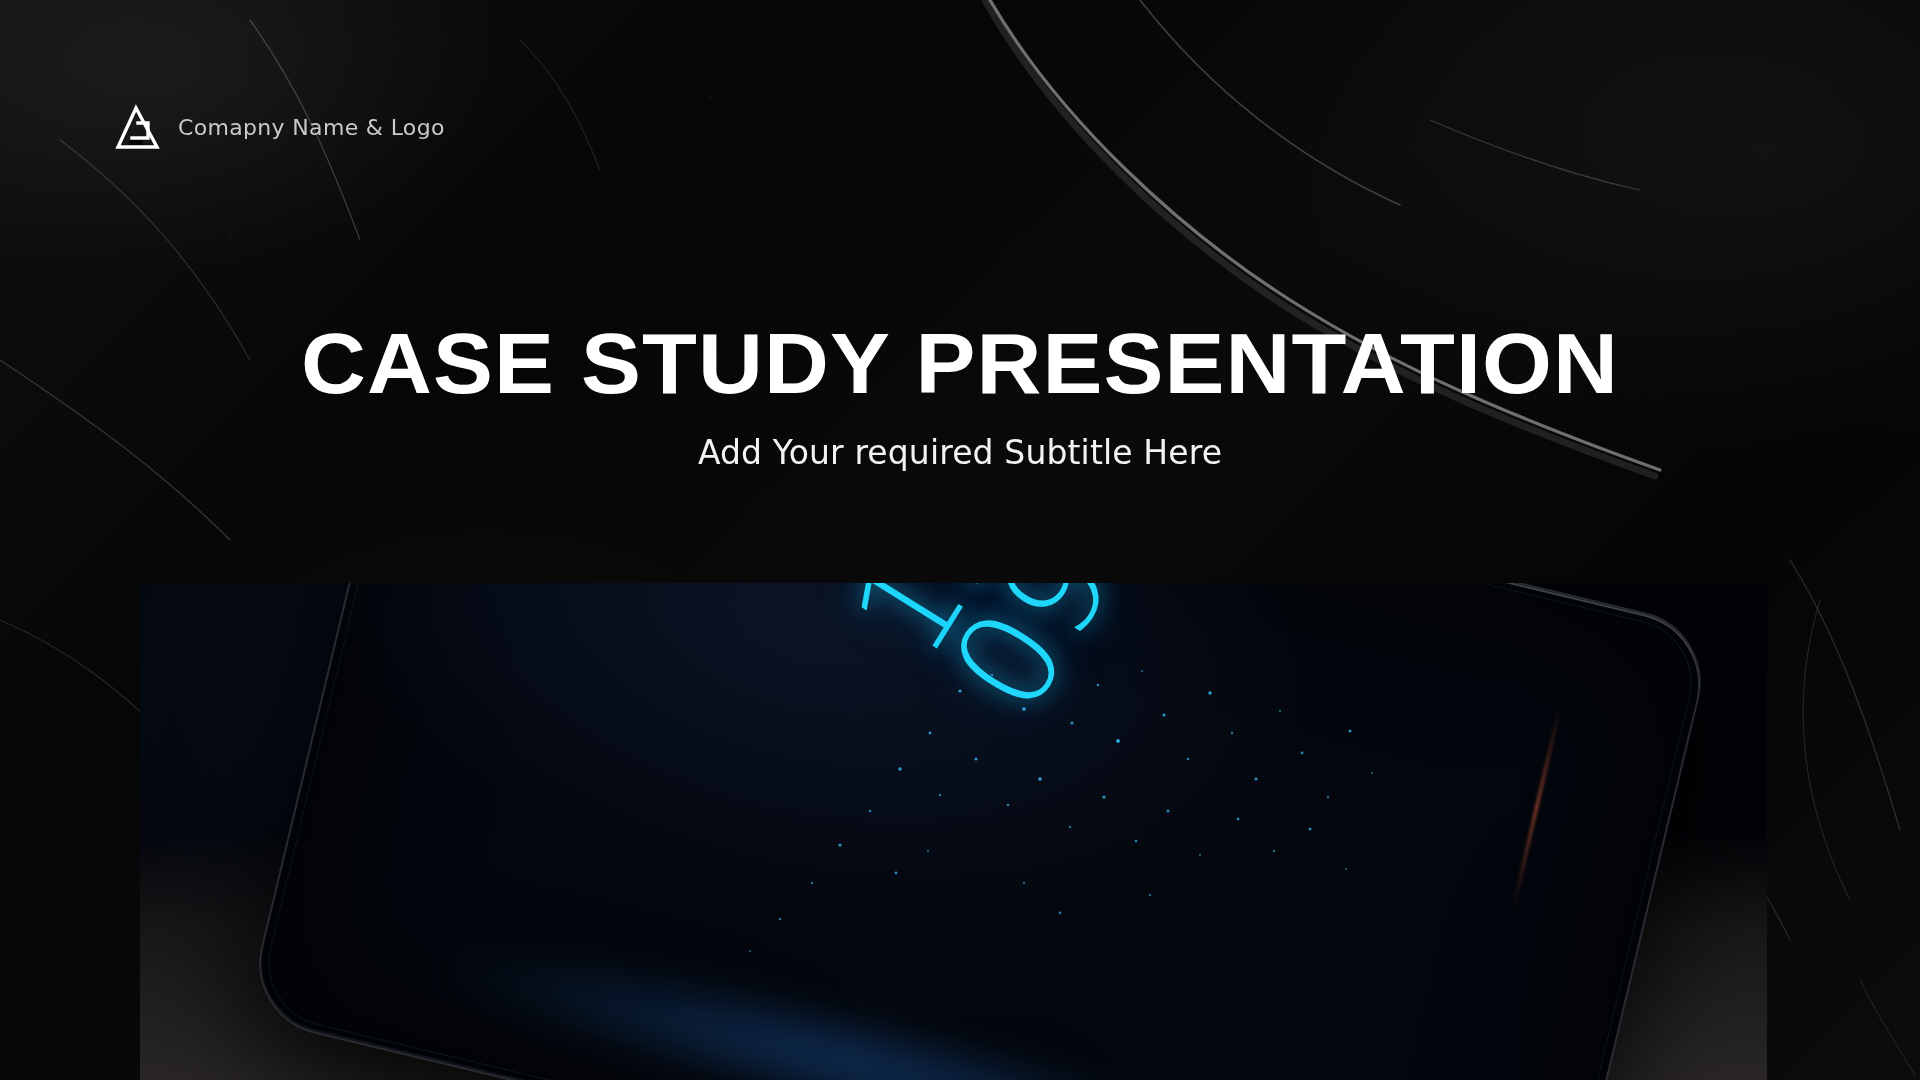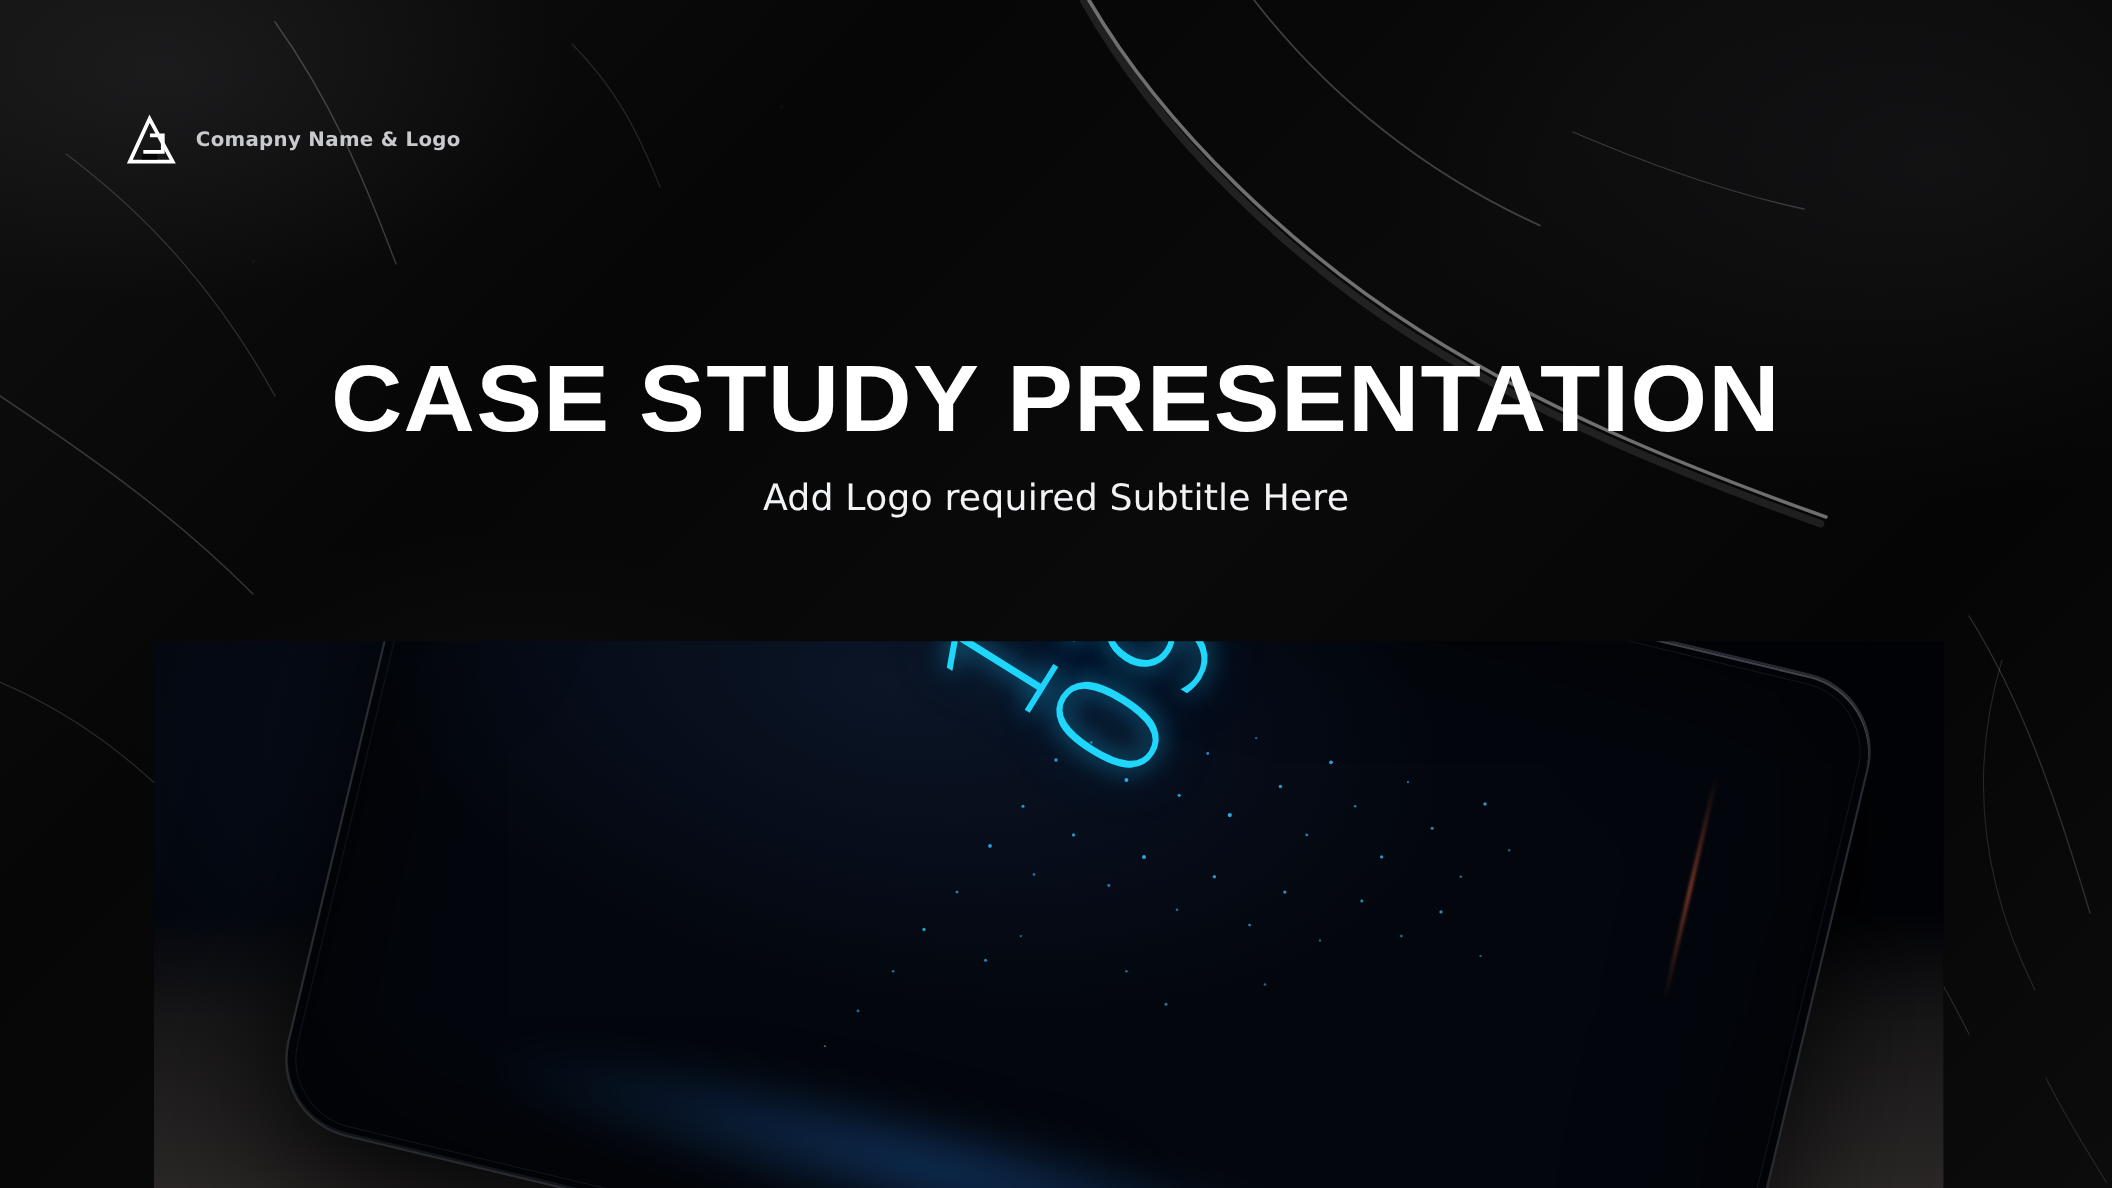--- a/index.html
+++ b/index.html
@@ -42,21 +42,21 @@
   .veins { position:absolute; inset:0; }
 
   
   .brand {
     position:absolute; left:112px; top:104px;
     display:flex; align-items:center; gap:18px;
   }
   .brand-logo { width:48px; height:46px; display:block; }
   .brand-name {
     font-family:"DejaVu Sans", sans-serif;
-    font-size:18px; font-weight:700;
+    font-size:22px; font-weight:400;
     letter-spacing:.015em;
     color:#c9cacc;
     white-space:nowrap;
   }
 
   
   .headline-wrap {
     position:absolute; left:0; right:0; top:320px;
     text-align:center;
   }
@@ -200,21 +200,21 @@
       </g>
       <g fill="#050505">
         <path d="M17 36 L31 36 L31 41 L17 41 Z"></path>
       </g>
     </svg>
     <span class="brand-name">Comapny Name &amp; Logo</span>
   </div>
 
   <div class="headline-wrap">
     <div class="headline">CASE STUDY PRESENTATION</div>
-    <div class="subheadline">Add Logo required Subtitle Here</div>
+    <div class="subheadline">Add Your required Subtitle Here</div>
   </div>
 
   <div class="photo">
 
     <div class="table-surface"></div>
 
     <div class="device">
       <div class="device-rim"></div>
       <div class="device-rim2"></div>
     </div>

